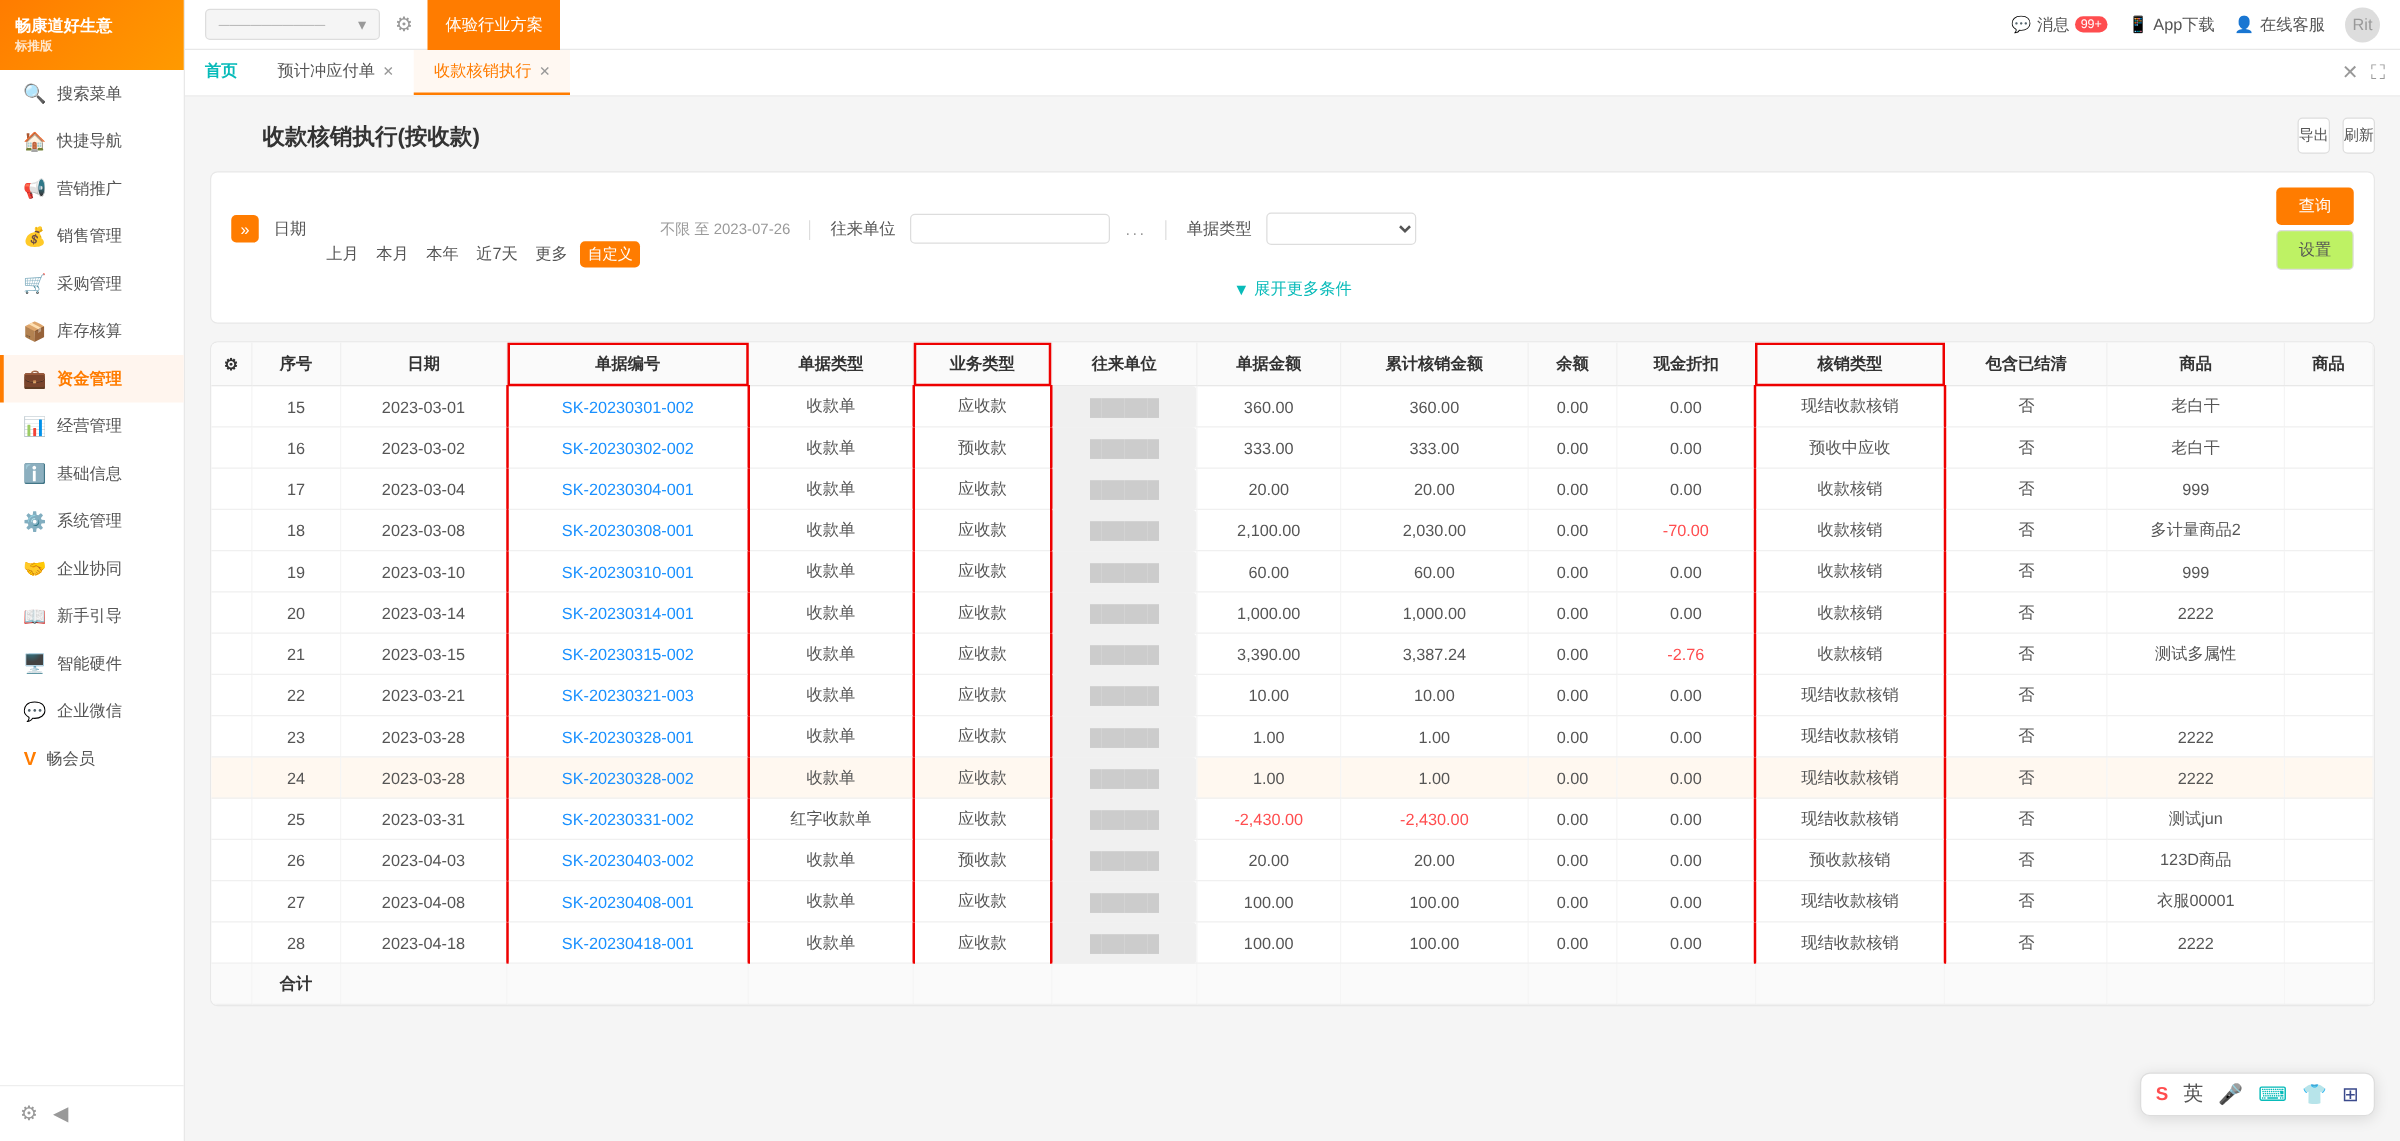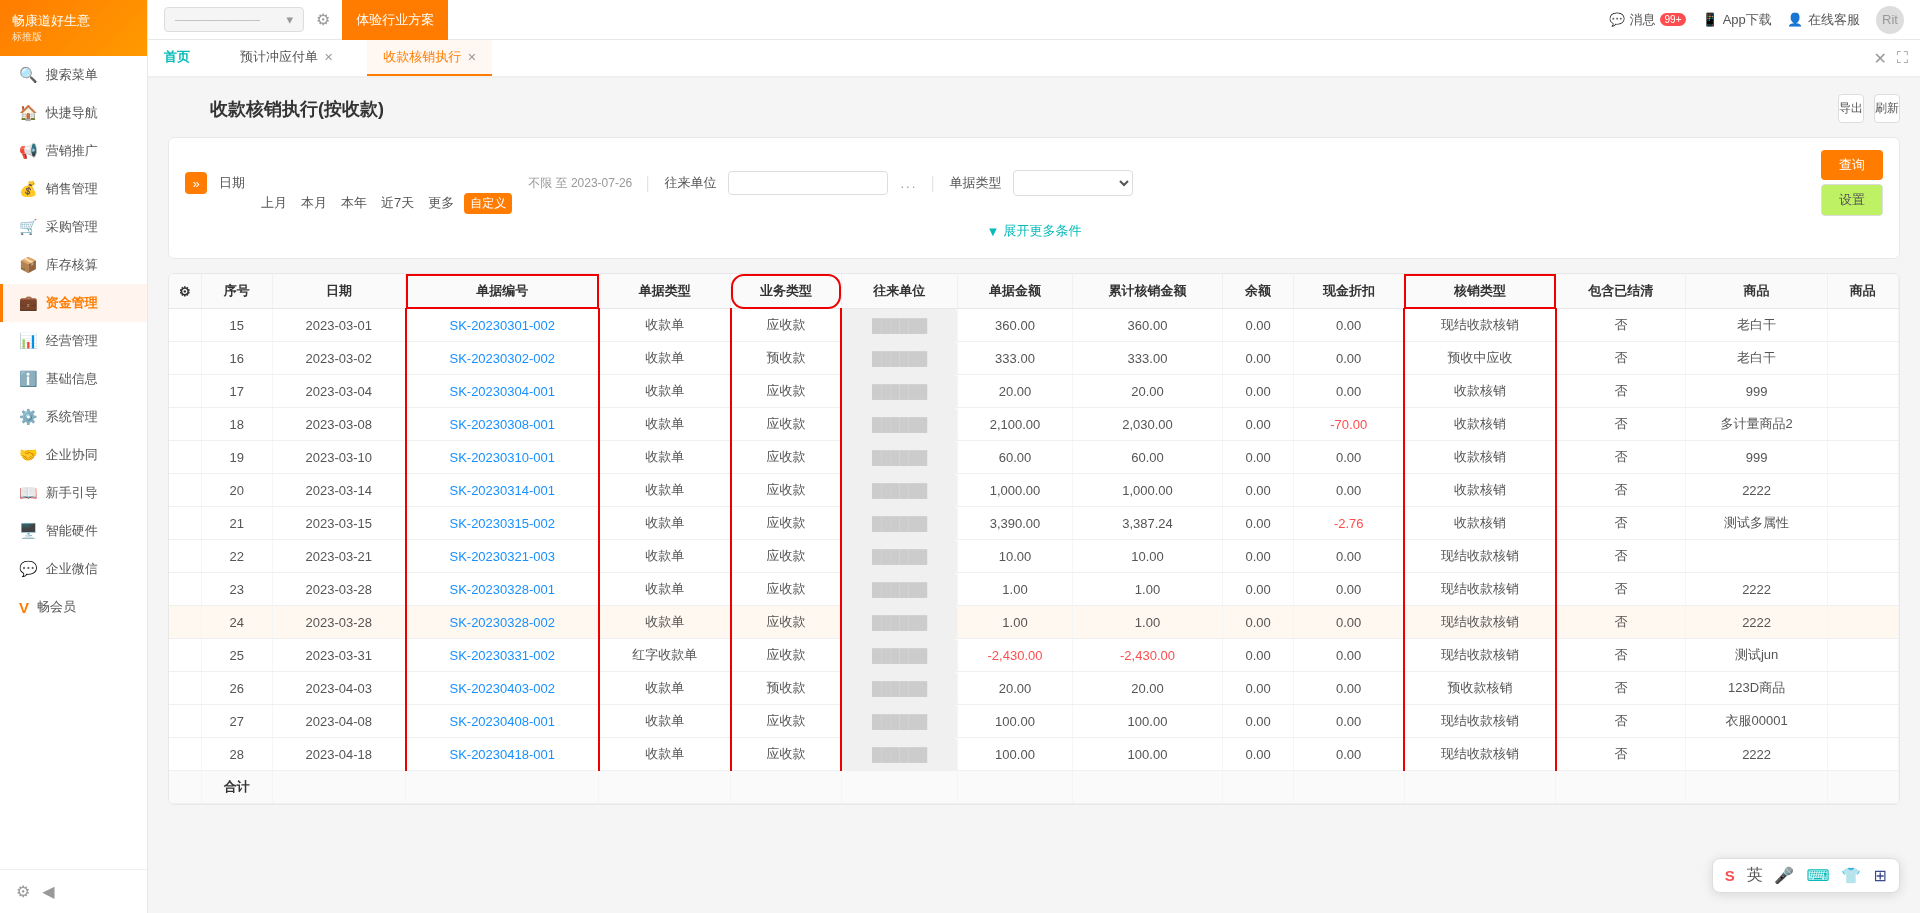--- a/index.html
+++ b/index.html
@@ -15,21 +15,21 @@
       flex-shrink: 0;
     }
     .sidebar-logo {
       background: linear-gradient(135deg, #ff7c00, #ff9a00);
       height: 56px;
       display: flex;
       align-items: center;
       padding: 0 12px;
       color: #fff;
       font-size: 14px;
-      font-weight: normal;
+      font-weight: bold;
     }
     .sidebar-logo-sub { font-size: 10px; color: rgba(255,255,255,0.8); }
     .sidebar-item {
       display: flex;
       align-items: center;
       padding: 10px 16px;
       cursor: pointer;
       color: #555;
       gap: 8px;
       border-left: 3px solid transparent;
@@ -110,21 +110,20 @@
       color: #999; font-size: 11px;
     }
 
     
     .tabbar {
       height: 38px;
       background: #fff;
       border-bottom: 2px solid #f0f0f0;
       display: flex;
       align-items: stretch;
-      gap: 18px;
     }
     .tab {
       display: flex;
       align-items: center;
       padding: 0 16px;
       cursor: pointer;
       color: #555;
       border-bottom: 2px solid transparent;
       gap: 6px;
       font-size: 13px;
@@ -506,21 +505,21 @@
     <div class="table-container">
       <div class="table-wrapper">
         <table class="data-table">
           <thead>
             <tr>
               <th class="col-settings">⚙</th>
               <th>序号</th>
               <th>日期</th>
               <th style="outline:2px solid #e00;outline-offset:-2px;">单据编号</th>
               <th>单据类型</th>
-              <th style="outline:2px solid #e00;outline-offset:-2px;border-radius:13px;">业务类型</th>
+              <th style="outline:2px solid #e00;outline-offset:-2px;">业务类型</th>
               <th>往来单位</th>
               <th>单据金额</th>
               <th>累计核销金额</th>
               <th>余额</th>
               <th>现金折扣</th>
               <th style="outline:2px solid #e00;outline-offset:-2px;">核销类型</th>
               <th>包含已结清</th>
               <th>商品</th>
               <th>商品</th>
             </tr>

